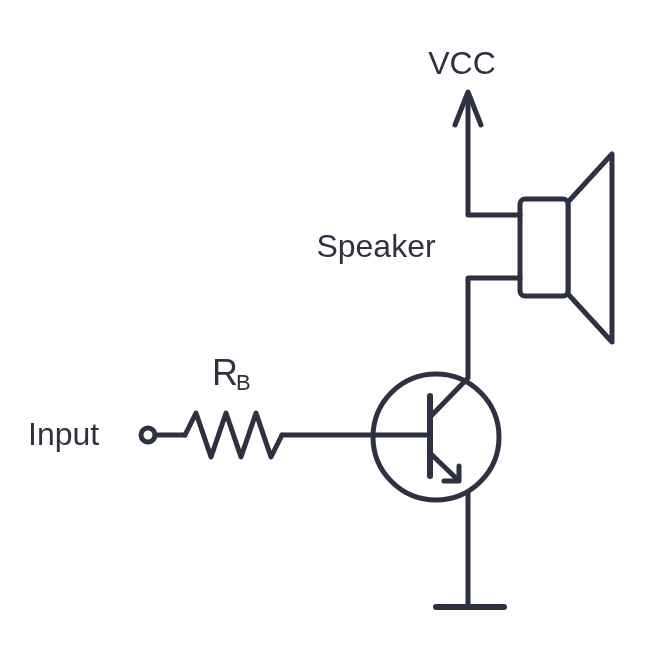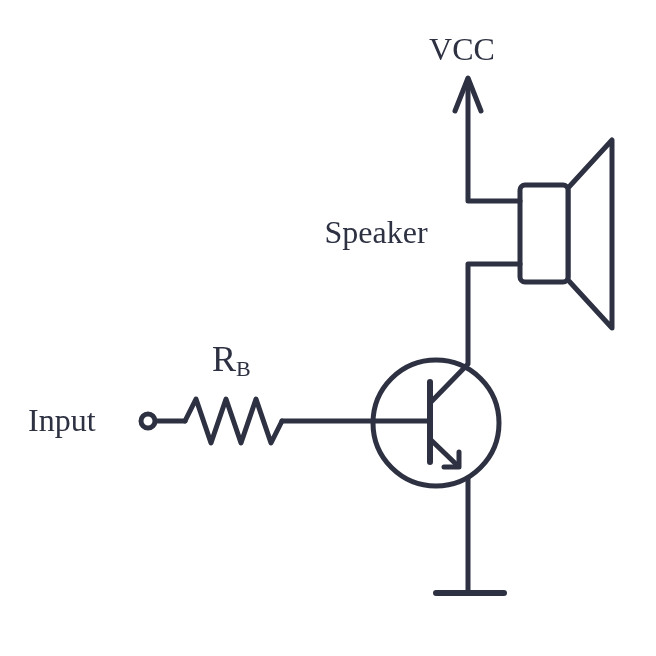--- a/index.html
+++ b/index.html
@@ -1,20 +1,21 @@
 <!DOCTYPE html>
 <html style="--line: #2d3142; --bg: #ffffff;"><head>
 <meta charset="utf-8">
 <style>
   :root { --line: #2d3142; --bg: #ffffff; }
   html, body { margin: 0; padding: 0; background: var(--bg); }
   .stage {
     width: 656px; height: 596px; position: relative;
     background: var(--bg);
-    font-family: Liberation Serif, serif;
+    font-family: Liberation Sans, sans-serif;
+    margin-top: 14px;
   }
   svg { display: block; }
   .wire {
     stroke: var(--line); fill: none; stroke-width: 5;
     stroke-linecap: round; stroke-linejoin: round;
   }
   .wire-thick { stroke-width: 6; }
   .sym { stroke: var(--line); fill: var(--bg); stroke-width: 5; stroke-linejoin: round; }
   .lbl { fill: var(--line); stroke: none; }
 </style>

